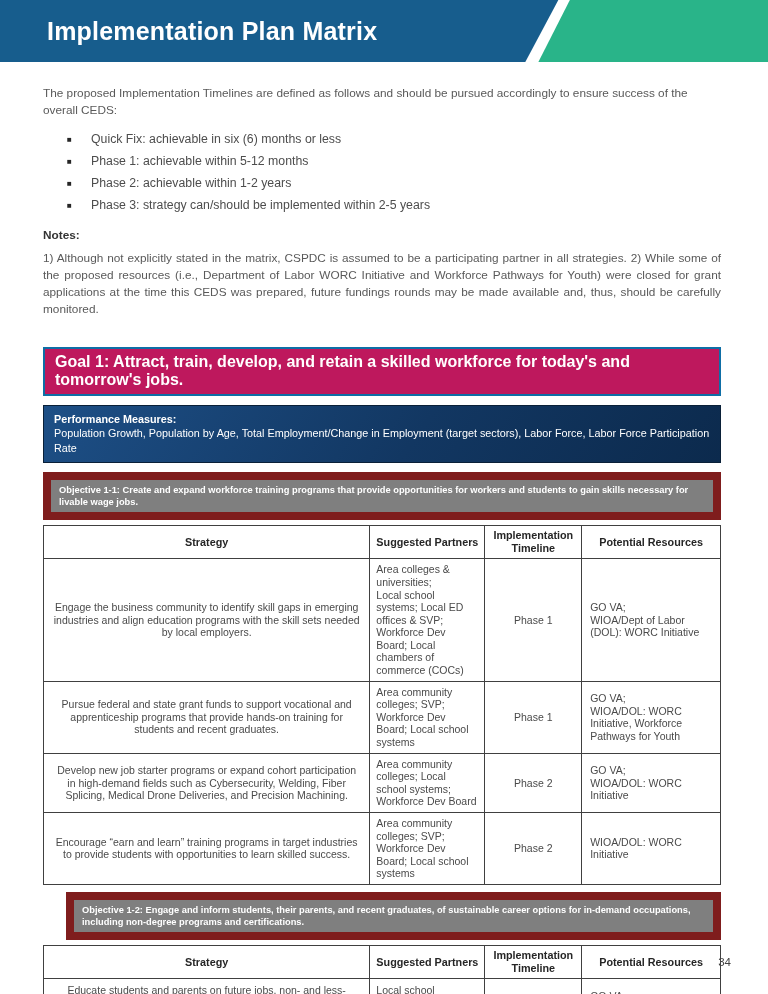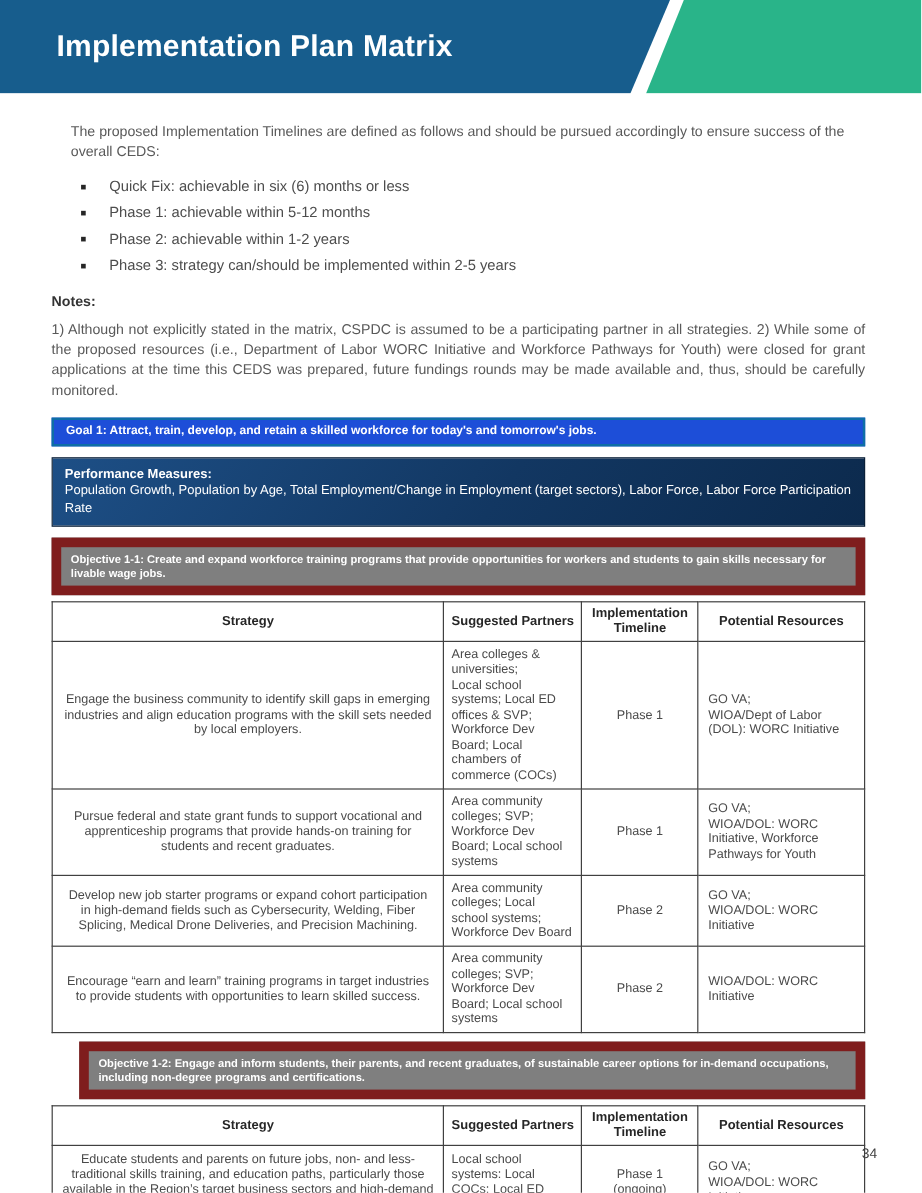--- a/index.html
+++ b/index.html
@@ -6,65 +6,65 @@
   html, body { background: #ffffff; }
   body {
     width: 768px; height: 994px;
     font-family: "Liberation Sans", sans-serif;
     color: #4d4d4d;
     overflow: hidden;
     position: relative;
   }
 
   
-  .banner { position: relative; height: 78px; width: 768px; background: #ffffff; }
+  .banner { position: relative; height: 62px; width: 768px; background: #ffffff; }
   .banner-blue {
     position: absolute; inset: 0;
     background: #175d8d;
     clip-path: polygon(0 0, 72.7% 0, 68.4% 100%, 0 100%);
   }
   .banner-green {
     position: absolute; inset: 0;
     background: #29b489;
     clip-path: polygon(74.2% 0, 100% 0, 100% 100%, 70.1% 100%);
   }
   .banner-title {
     position: absolute; left: 47px; top: 50%; transform: translateY(-50%);
     color: #ffffff; font-size: 25px; font-weight: bold; letter-spacing: 0.2px;
     z-index: 2; white-space: nowrap;
   }
 
   
   .content { padding: 0 47px 0 43px; }
 
   .intro {
-    margin: 23px 0 13px 16px;
+    margin: 23px 0 13px 0;
     font-size: 11.8px; line-height: 1.45; color: #595959;
   }
 
   .bullet-list { margin: 0 0 6px 24px; }
   .bullet-item { display: flex; align-items: baseline; margin-bottom: 8px; }
   .bullet-square {
     font-size: 8px; color: #262626; width: 24px; flex: 0 0 24px;
     position: relative; top: -1px;
   }
   .bullet-text { font-size: 12.3px; color: #4d4d4d; }
 
   .notes-label { font-size: 11.8px; font-weight: bold; color: #333333; margin: 16px 0 8px 0; }
   .notes-body {
     font-size: 11.8px; line-height: 1.45; color: #595959;
     text-align: justify;
   }
 
   
   .goal-banner {
-    margin-top: 13px;
-    background: #1d4ed8;
+    margin-top: 28px;
+    background: #be185d;
     border: 2px solid #0e6ea6;
-    color: #ffffff; font-weight: bold; font-size: 10px;
+    color: #ffffff; font-weight: bold; font-size: 16px;
     padding: 4px 10px 5px 10px;
   }
   .perf-banner {
     margin-top: 9px;
     background: linear-gradient(125deg, #1d4f86 0%, #123762 55%, #0c2a4d 100%);
     border: 1px solid #0a2038;
     color: #ffffff; font-size: 10.8px; line-height: 1.35;
     padding: 6px 10px 7px 10px;
   }
   .perf-label { font-weight: bold; }

